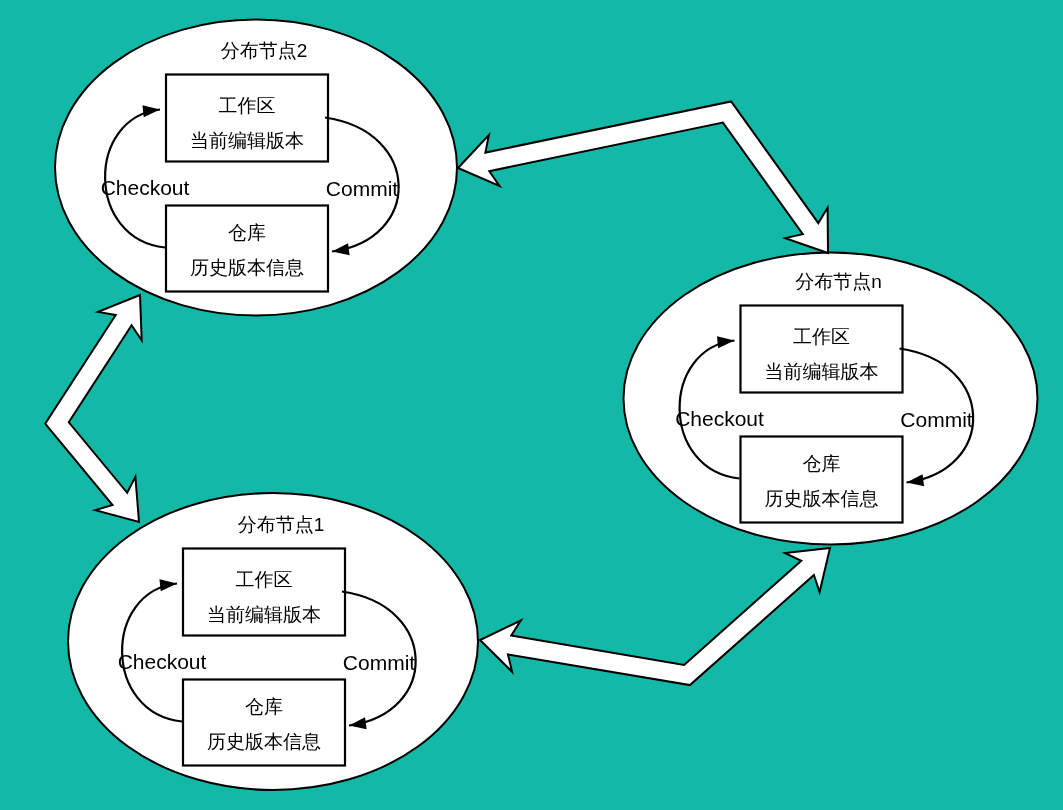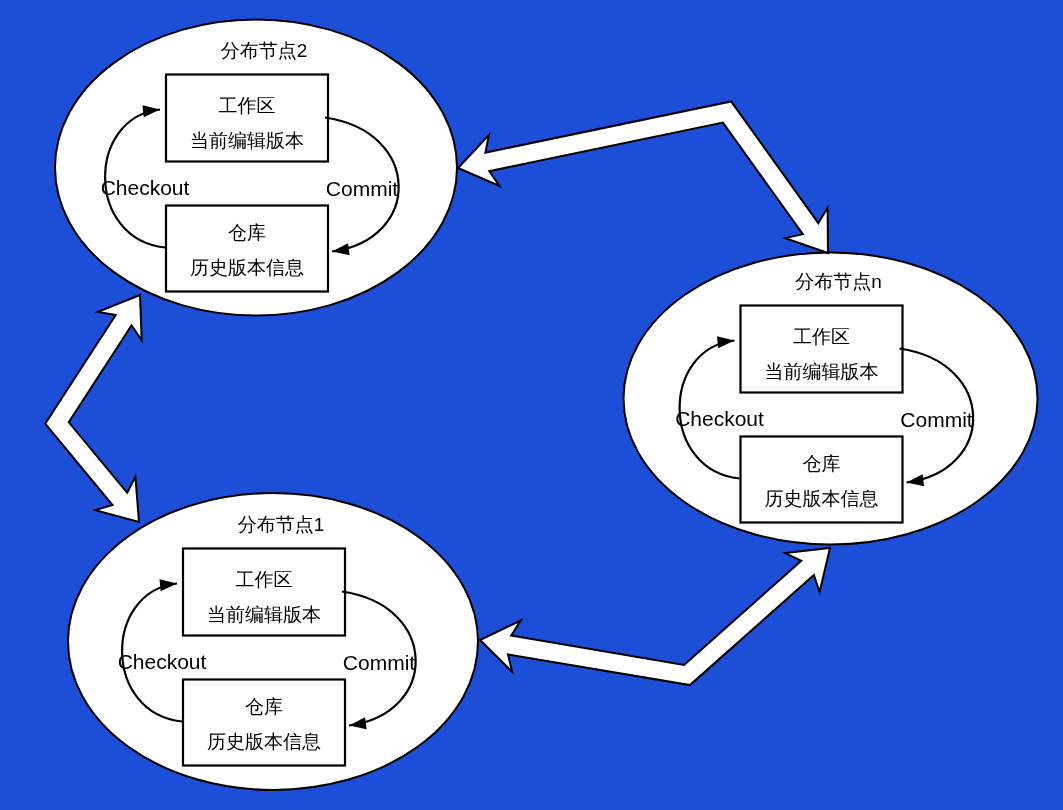--- a/index.html
+++ b/index.html
@@ -4,21 +4,21 @@
 <style>
   html, body {
     margin: 0;
     padding: 0;
     background: #ffffff;
   }
   .stage {
     position: relative;
     width: 1063px;
     height: 810px;
-    background: #1d4ed8;
+    background: #14b8a6;
     overflow: hidden;
   }
   svg {
     display: block;
     font-family: "Liberation Sans", "DejaVu Sans", sans-serif;
   }
   .node-ellipse {
     fill: #ffffff;
     stroke: #000000;
     stroke-width: 2;

